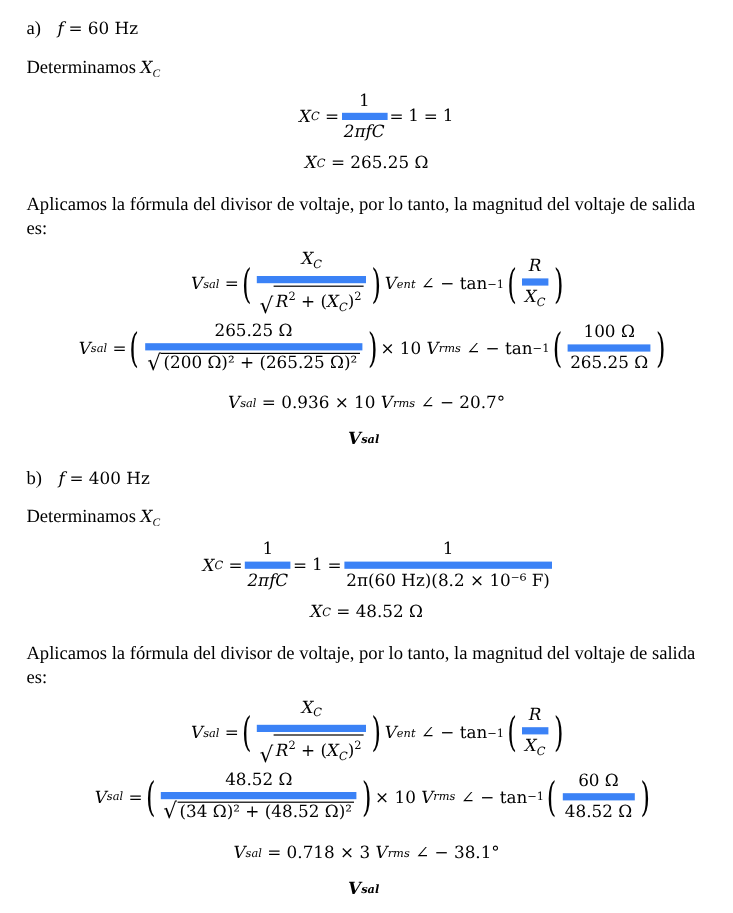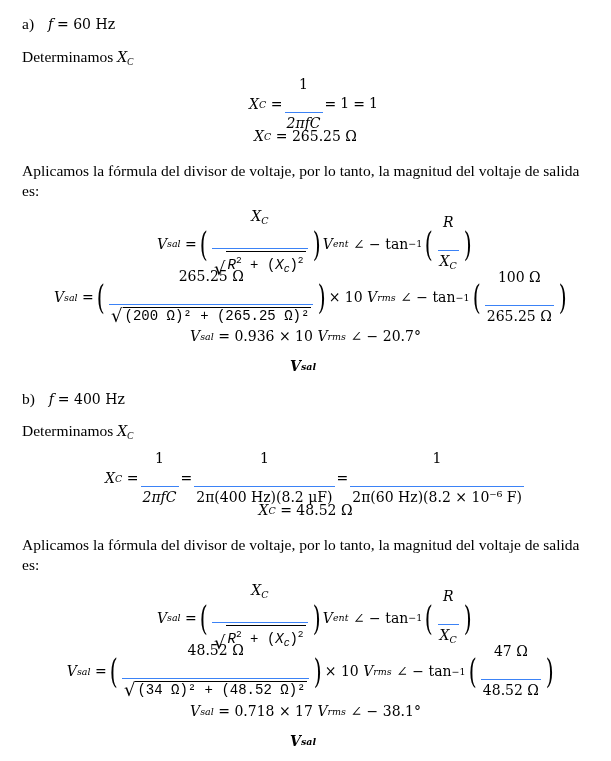--- a/index.html
+++ b/index.html
@@ -8,26 +8,26 @@
     font-family: "Liberation Serif", serif; color: #000; font-size: 15px;
   }
   .abs { position: absolute; }
   .txt { font-family: "Liberation Serif", serif; font-size: 15.5px; line-height: 20px; }
   .m { font-family: "DejaVu Serif", serif; font-size: 14px; }
   .mi { font-style: italic; }
   .sub { font-size: 9.5px; vertical-align: -3px; font-style: italic; }
   .sup { font-size: 9.5px; vertical-align: 6px; }
   .frac { display: inline-flex; flex-direction: column; align-items: center; vertical-align: middle; margin: 0 2px; }
   .frac .num { padding: 0 2px 1px; line-height: 17px; }
-  .frac .den { border-top: 1px solid #3b82f6; padding: 2px 2px 0; line-height: 17px; margin-top: 18px; }
+  .frac .den { border-top: 6px solid #3b82f6; padding: 2px 2px 0; line-height: 17px; }
   .paren { font-size: 34px; font-family: "DejaVu Serif", serif; font-weight: 200; vertical-align: middle; line-height: 1; transform: scaleX(0.6); display: inline-block; }
   .eq { white-space: nowrap; display: flex; align-items: center; justify-content: center; left: 0; width: 611px; }
   .sqrt { display: inline-flex; align-items: flex-end; }
   .sqrt .rad { font-size: 18px; line-height: 18px; }
-  .sqrt .under { border-top: 1px solid #000; padding: 0 2px; line-height: 17px; font-family: Liberation Mono, monospace; }
+  .sqrt .under { border-top: 1px solid #000; padding: 0 2px; line-height: 17px; }
   .b { font-weight: bold; }
   .sp { display: inline-block; width: 5px; }
 </style>
 </head>
 <body>
 
 <div class="abs txt" style="left:22px; top:14px;">
   <span>a)</span><span class="sp"></span><span class="sp"></span>
   <span class="m mi">f</span>
   <span class="m">= 60 Hz</span>
@@ -123,21 +123,20 @@
 </div>
 
 <div class="abs eq m" style="top:450px; left:10px;">
   <span class="mi">X</span><span class="sub">C</span>&nbsp;=
   <span class="frac">
       <span class="num">1</span>
       <span class="den mi">2πfC</span>
     </span>=
   <span class="frac">
       <span class="num">1</span>
-      <span class="den">2π(400 Hz)(8.2 μF)</span>
     </span>=
   <span class="frac">
       <span class="num">1</span>
       <span class="den">2π(60 Hz)(8.2 × 10⁻⁶ F)</span>
     </span>
 </div>
 
 <div class="abs eq m" style="top:502px;">
   <span class="mi">X</span><span class="sub">C</span>&nbsp;<span>= 48.52 Ω</span>
 </div>
@@ -176,25 +175,25 @@
     <span class="den"><span class="sqrt">
           <span class="rad">√</span>
           <span class="under">(34 Ω)² + (48.52 Ω)²</span>
         </span></span>
   </span>
   <span class="paren">)</span>
   <span>× 10</span>&nbsp;<span class="mi">V</span><span class="sub">rms</span>&nbsp;
   <span>∠ − tan</span><span class="sup">−1</span>
   <span class="paren">(</span>
   <span class="frac">
-    <span class="num">47 Ω</span>
+    <span class="num">60 Ω</span>
     <span class="den">48.52 Ω</span>
   </span>
   <span class="paren">)</span>
 </div>
 
 <div class="abs eq m" style="top:703px;">
-  <span class="mi">V</span><span class="sub">sal</span>&nbsp;<span>= 0.718 × 17</span>&nbsp;<span class="mi">V</span><span class="sub">rms</span>&nbsp;<span>∠ − 38.1°</span>
+  <span class="mi">V</span><span class="sub">sal</span>&nbsp;<span>= 0.718 × 3</span>&nbsp;<span class="mi">V</span><span class="sub">rms</span>&nbsp;<span>∠ − 38.1°</span>
 </div>
 
 <div class="abs eq m b" style="top:733px;">
   <span class="mi">V</span><span class="sub">sal</span>&nbsp;
 </div>
 
 </body></html>

